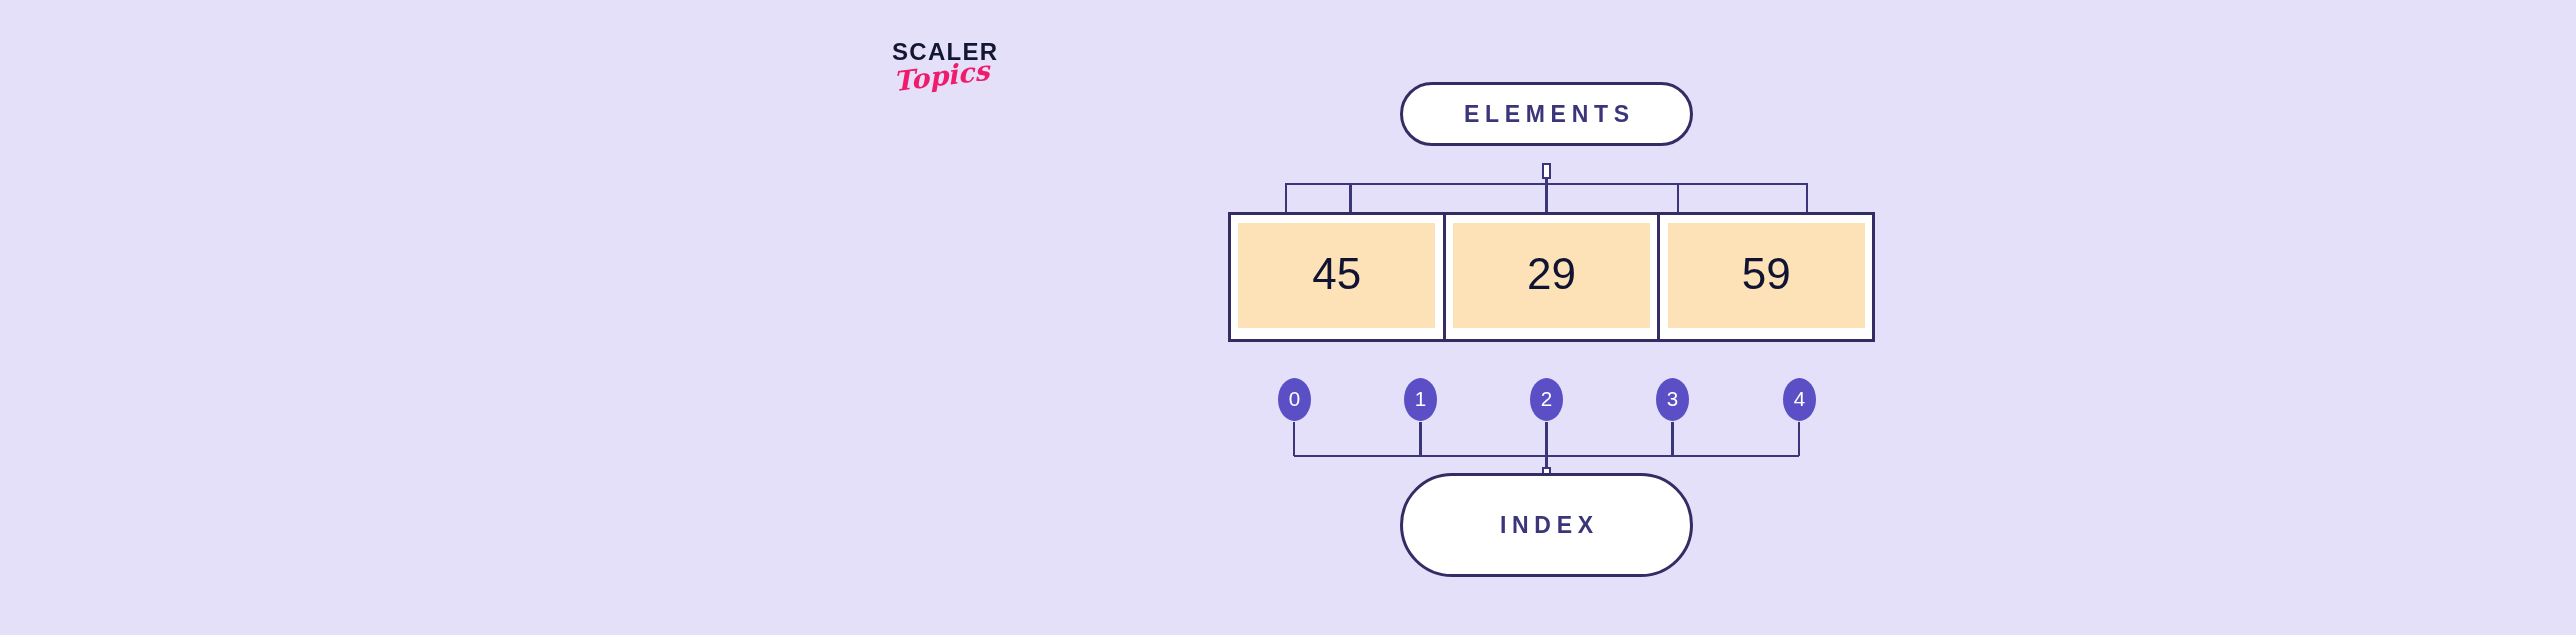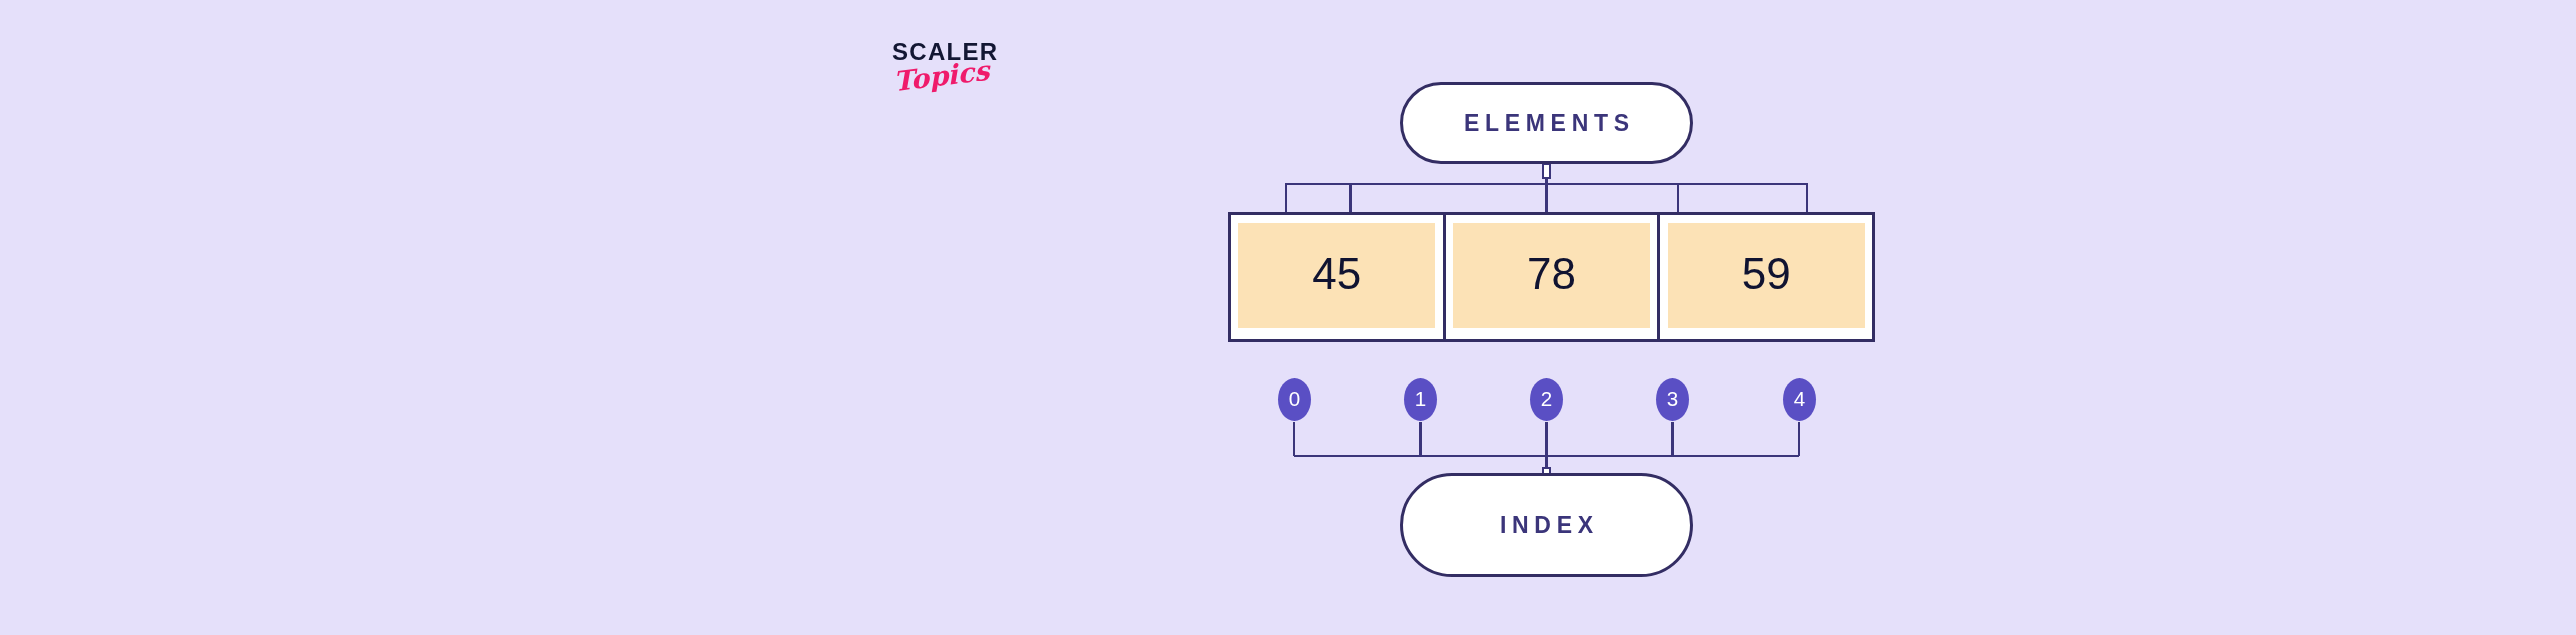--- a/index.html
+++ b/index.html
@@ -75,21 +75,21 @@
     font-size: 23px;
     letter-spacing: 5.7px;
     text-indent: 5.7px;
     color: #3b357a;
     white-space: nowrap;
   }
   #pill-elements {
     left: 1400px;
     top: 82px;
     width: 293px;
-    height: 82px;
+    height: 64px;
   }
   #pill-index {
     left: 1400px;
     top: 473px;
     width: 293px;
     height: 104px;
   }
 
   
   #array {
@@ -212,21 +212,21 @@
   </div>
 
   <div id="array">
     <div class="array-cell">
       <div class="cell-inner">
         <span class="cell-value">45</span>
       </div>
     </div>
     <div class="array-cell">
       <div class="cell-inner">
-        <span class="cell-value">78</span>
+        <span class="cell-value">29</span>
       </div>
     </div>
     <div class="array-cell">
       <div class="cell-inner">
         <span class="cell-value">59</span>
       </div>
     </div>
   </div>
 
   <div class="index-bubble" style="left:1278px; top:378px;">

